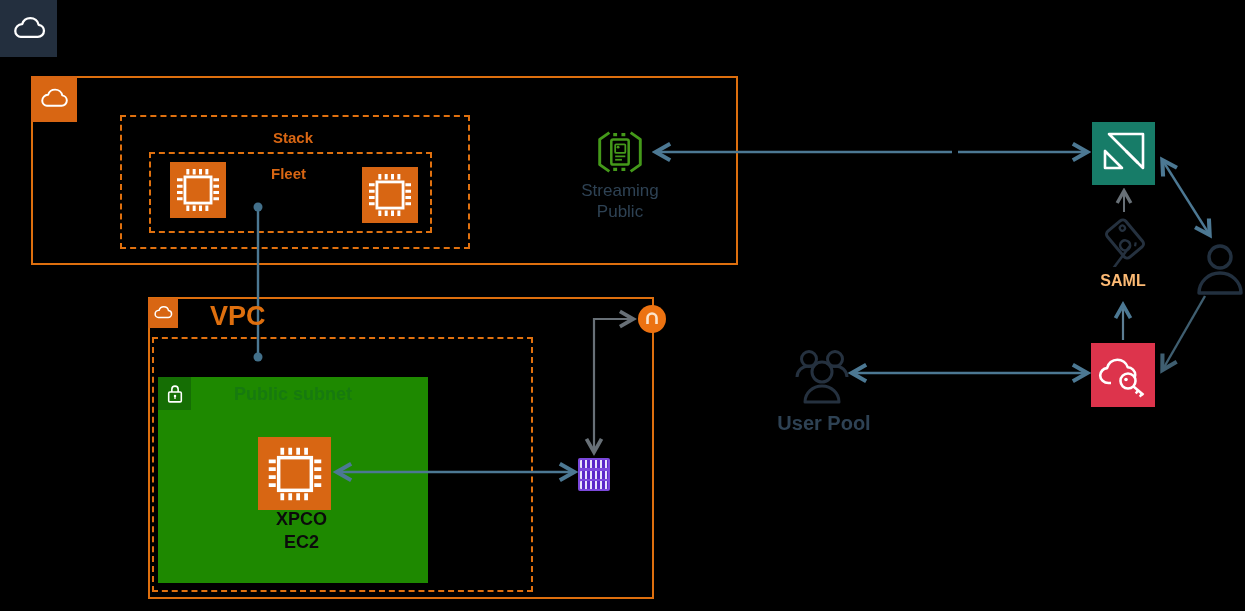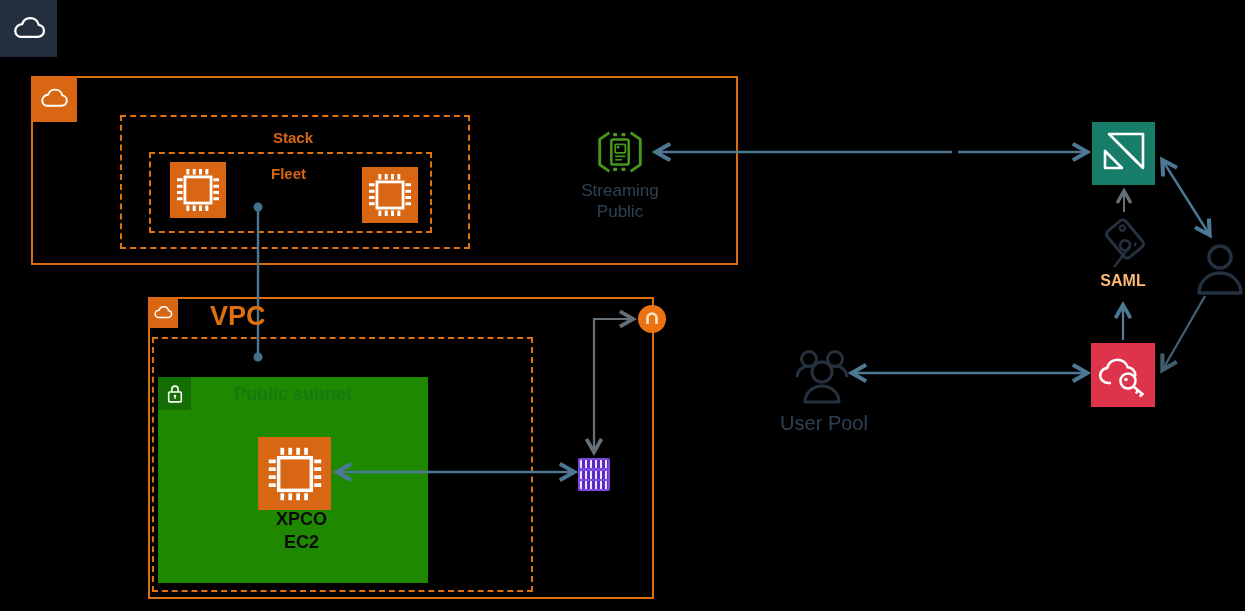--- a/index.html
+++ b/index.html
@@ -185,21 +185,21 @@
       <svg width="60" height="62" viewBox="0 0 60 62">
         <circle cx="17" cy="15" r="7.5" fill="none" stroke="#25313F" stroke-width="3"></circle>
         <path d="M5,33 a12,11 0 0 1 24,0" fill="none" stroke="#25313F" stroke-width="3"></path>
         <circle cx="43" cy="15" r="7.5" fill="none" stroke="#25313F" stroke-width="3"></circle>
         <path d="M31,33 a12,11 0 0 1 24,0" fill="none" stroke="#25313F" stroke-width="3"></path>
         <circle cx="30" cy="28" r="10" fill="#000" stroke="#25313F" stroke-width="3"></circle>
         <path d="M13,58 a17,16 0 0 1 34,0 z" fill="#000" stroke="#25313F" stroke-width="3" stroke-linejoin="round"></path>
       </svg>
     </span>
   </div>
-  <div class="abs navy-label" style="left:770px;top:412px;width:108px;font-size:20px;font-weight:400;">User Pool</div>
+  <div class="abs navy-label" style="left:770px;top:412px;width:108px;font-size:20px;font-weight:700;">User Pool</div>
 
   <div class="abs badge" style="left:1092px;top:122px;width:63px;height:63px;background:#177C68;">
     <span>
       <svg width="63" height="63" viewBox="0 0 63 63">
         <path d="M17,12 H51 V46 Z" fill="none" stroke="#fff" stroke-width="2.6" stroke-linejoin="round"></path>
         <path d="M13,29 V46 H30 Z" fill="none" stroke="#fff" stroke-width="2.6" stroke-linejoin="round"></path>
         <line x1="34" y1="29" x2="46" y2="41" stroke="#fff" stroke-width="2.6"></line>
       </svg>
     </span>
   </div>

